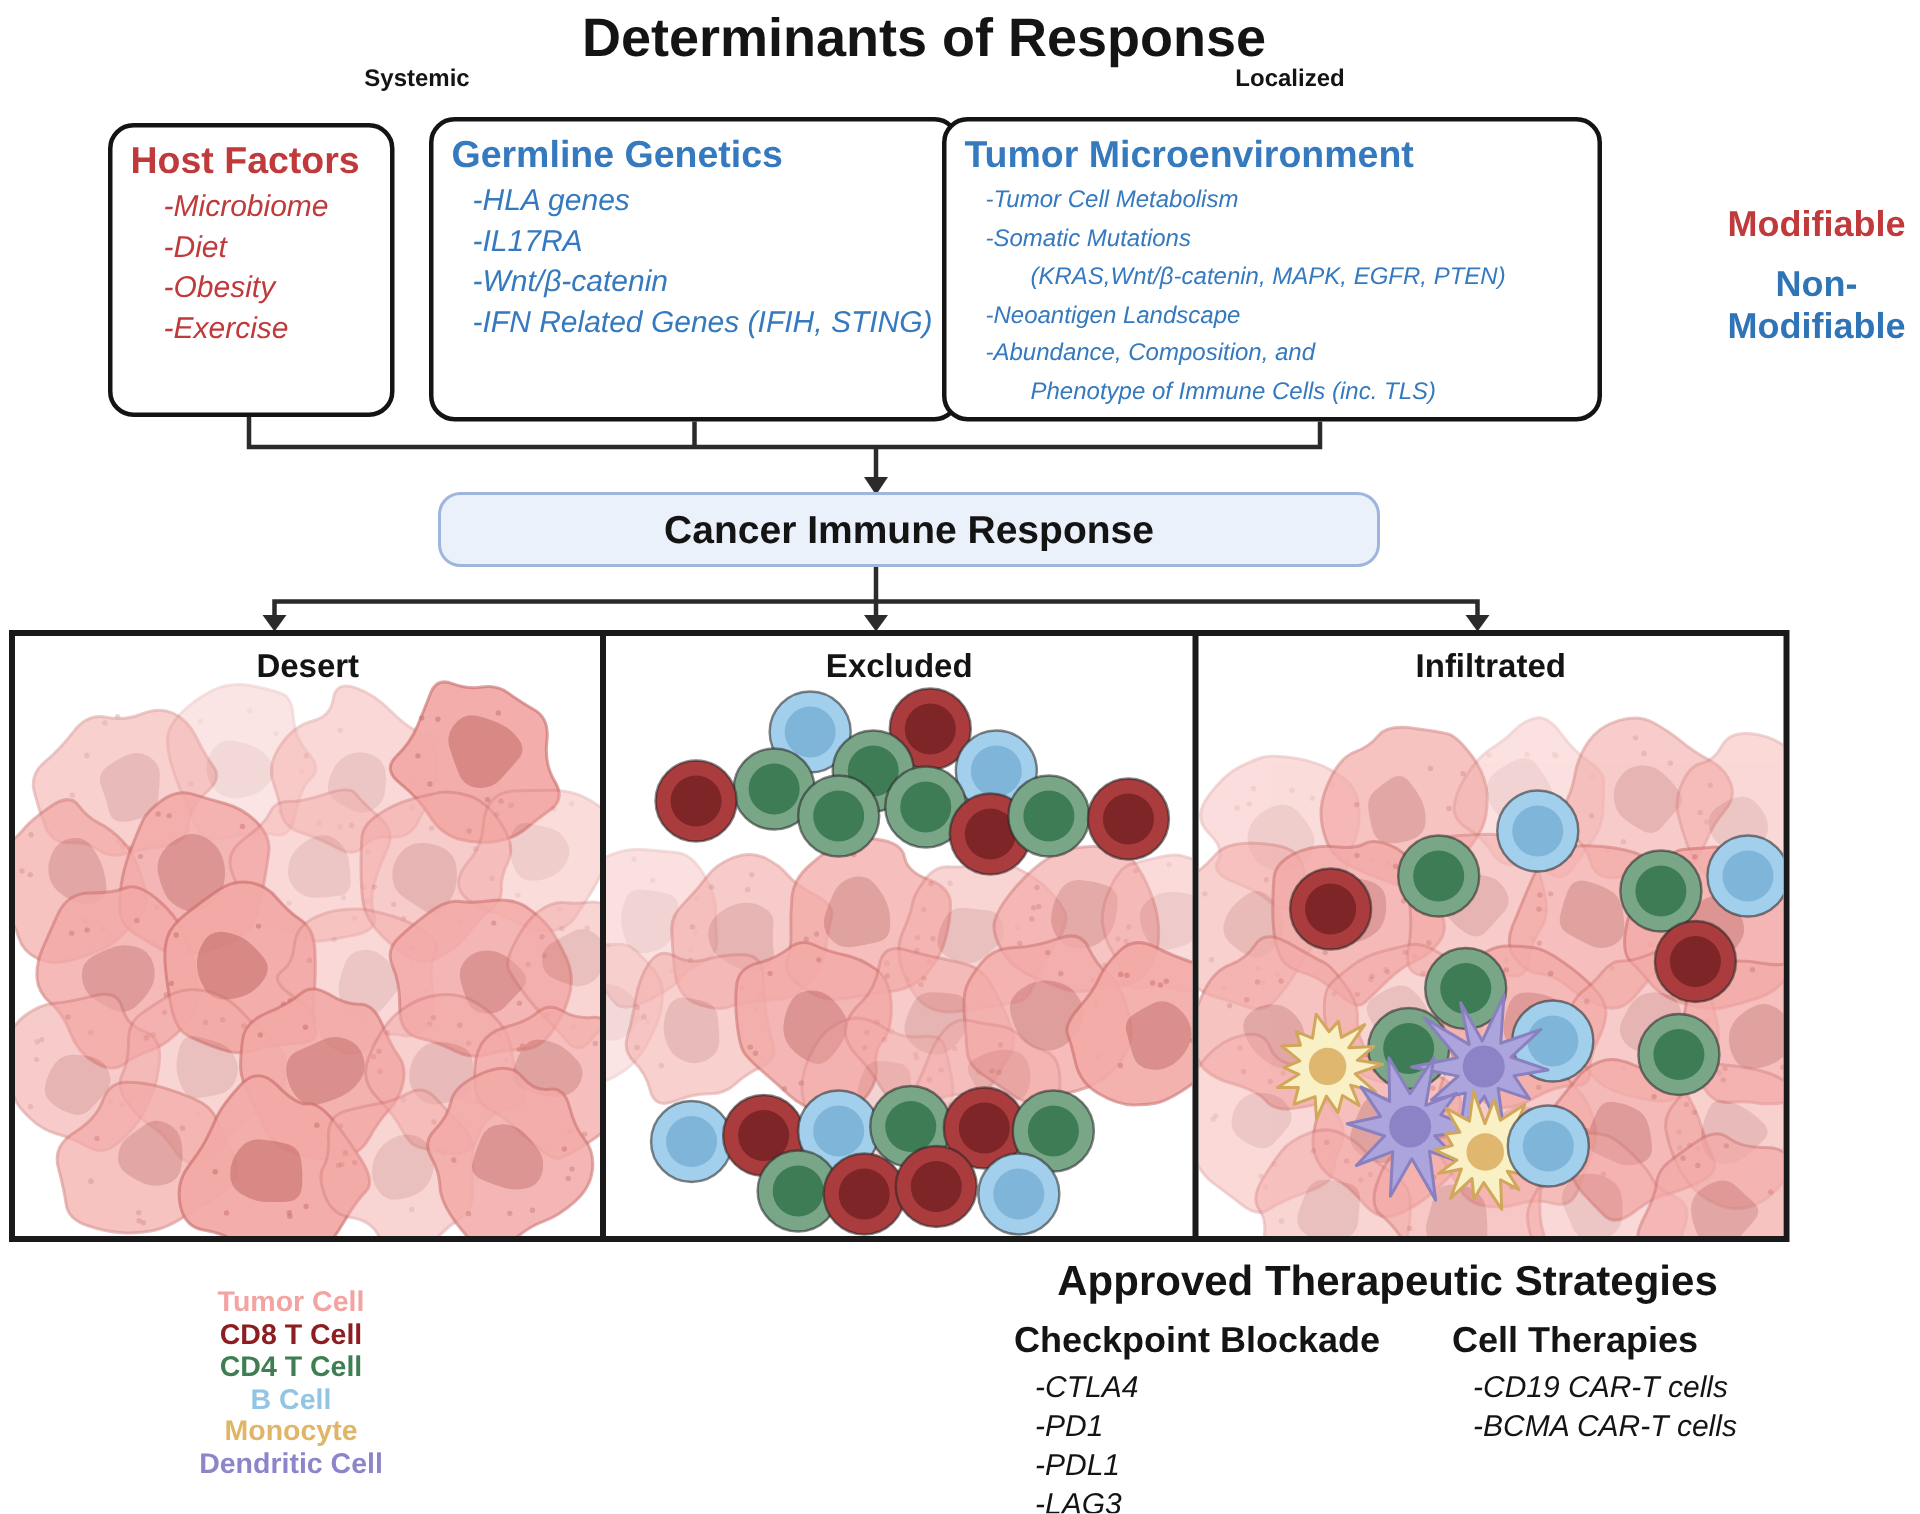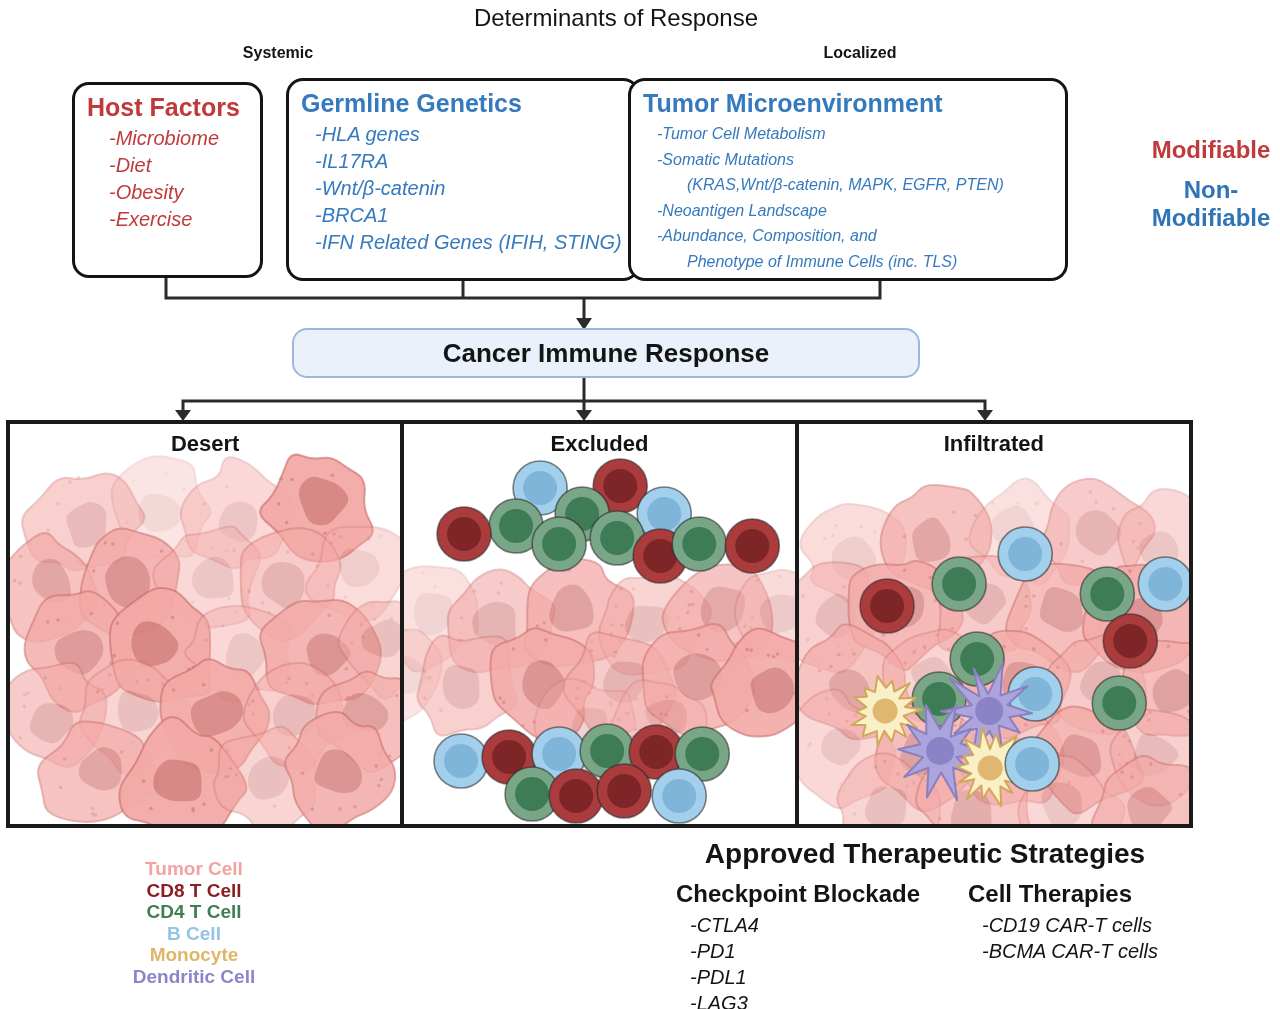--- a/index.html
+++ b/index.html
@@ -1,19 +1,19 @@
 <!DOCTYPE html>
 <html><head>
 <meta charset="utf-8">
 <style>
   html,body{margin:0;padding:0;background:#ffffff;}
   .page{position:relative;width:1280px;height:1009px;background:#ffffff;overflow:hidden;
         font-family:"Liberation Sans", sans-serif;color:#111;}
   .abs{position:absolute;}
-  .title{left:0;top:4px;width:1232px;text-align:center;font-size:24px;font-weight:normal;color:#141414;}
+  .title{left:0;top:4px;width:1232px;text-align:center;font-size:36px;font-weight:bold;color:#141414;}
   .grp-label{font-size:16px;font-weight:bold;text-align:center;color:#141414;}
   .factor-box{border:3px solid #141414;border-radius:17px;background:#fff;box-sizing:border-box;padding:6px 10px 6px 12px;}
   .box-title{font-size:25px;font-weight:bold;line-height:32px;white-space:nowrap;}
   .box-items{list-style:none;margin:2px 0 0 0;padding:0 0 0 14px;font-style:italic;font-size:20px;line-height:27px;}
   .box-items li{white-space:nowrap;}
   .tight .box-items{line-height:25.5px;font-size:16px;font-style:italic;}
   .side-label{font-size:24px;font-weight:bold;text-align:center;line-height:28px;white-space:pre-line;}
   .connectors{left:0;top:0;pointer-events:none;}
   .flow-node{left:292px;top:328px;width:628px;height:50px;background:#EAF1FB;border:2.5px solid #9FB6DC;
              border-radius:15px;box-sizing:border-box;display:flex;align-items:center;justify-content:center;
@@ -48,21 +48,20 @@
         <li>-Exercise</li>
       </ul>
   </div>
 
   <div class="abs factor-box" style="left:286px;top:78px;width:354px;height:203px">
     <div class="box-title" style="color: rgb(53, 121, 190);">Germline Genetics</div>
     <ul class="box-items" style="color: rgb(53, 121, 190);">
         <li>-HLA genes</li>
         <li>-IL17RA</li>
         <li>-Wnt/β-catenin</li>
-        <li>-BRCA1</li>
         <li>-IFN Related Genes (IFIH, STING)</li>
       </ul>
   </div>
 
   <div class="abs factor-box tight" style="left:628px;top:78px;width:440px;height:203px">
     <div class="box-title" style="color: rgb(53, 121, 190);">Tumor Microenvironment</div>
     <ul class="box-items" style="color: rgb(53, 121, 190);">
         <li>-Tumor Cell Metabolism</li>
         <li>-Somatic Mutations</li>
         <li style="padding-left: 30px;">(KRAS,Wnt/β-catenin, MAPK, EGFR, PTEN)</li>

